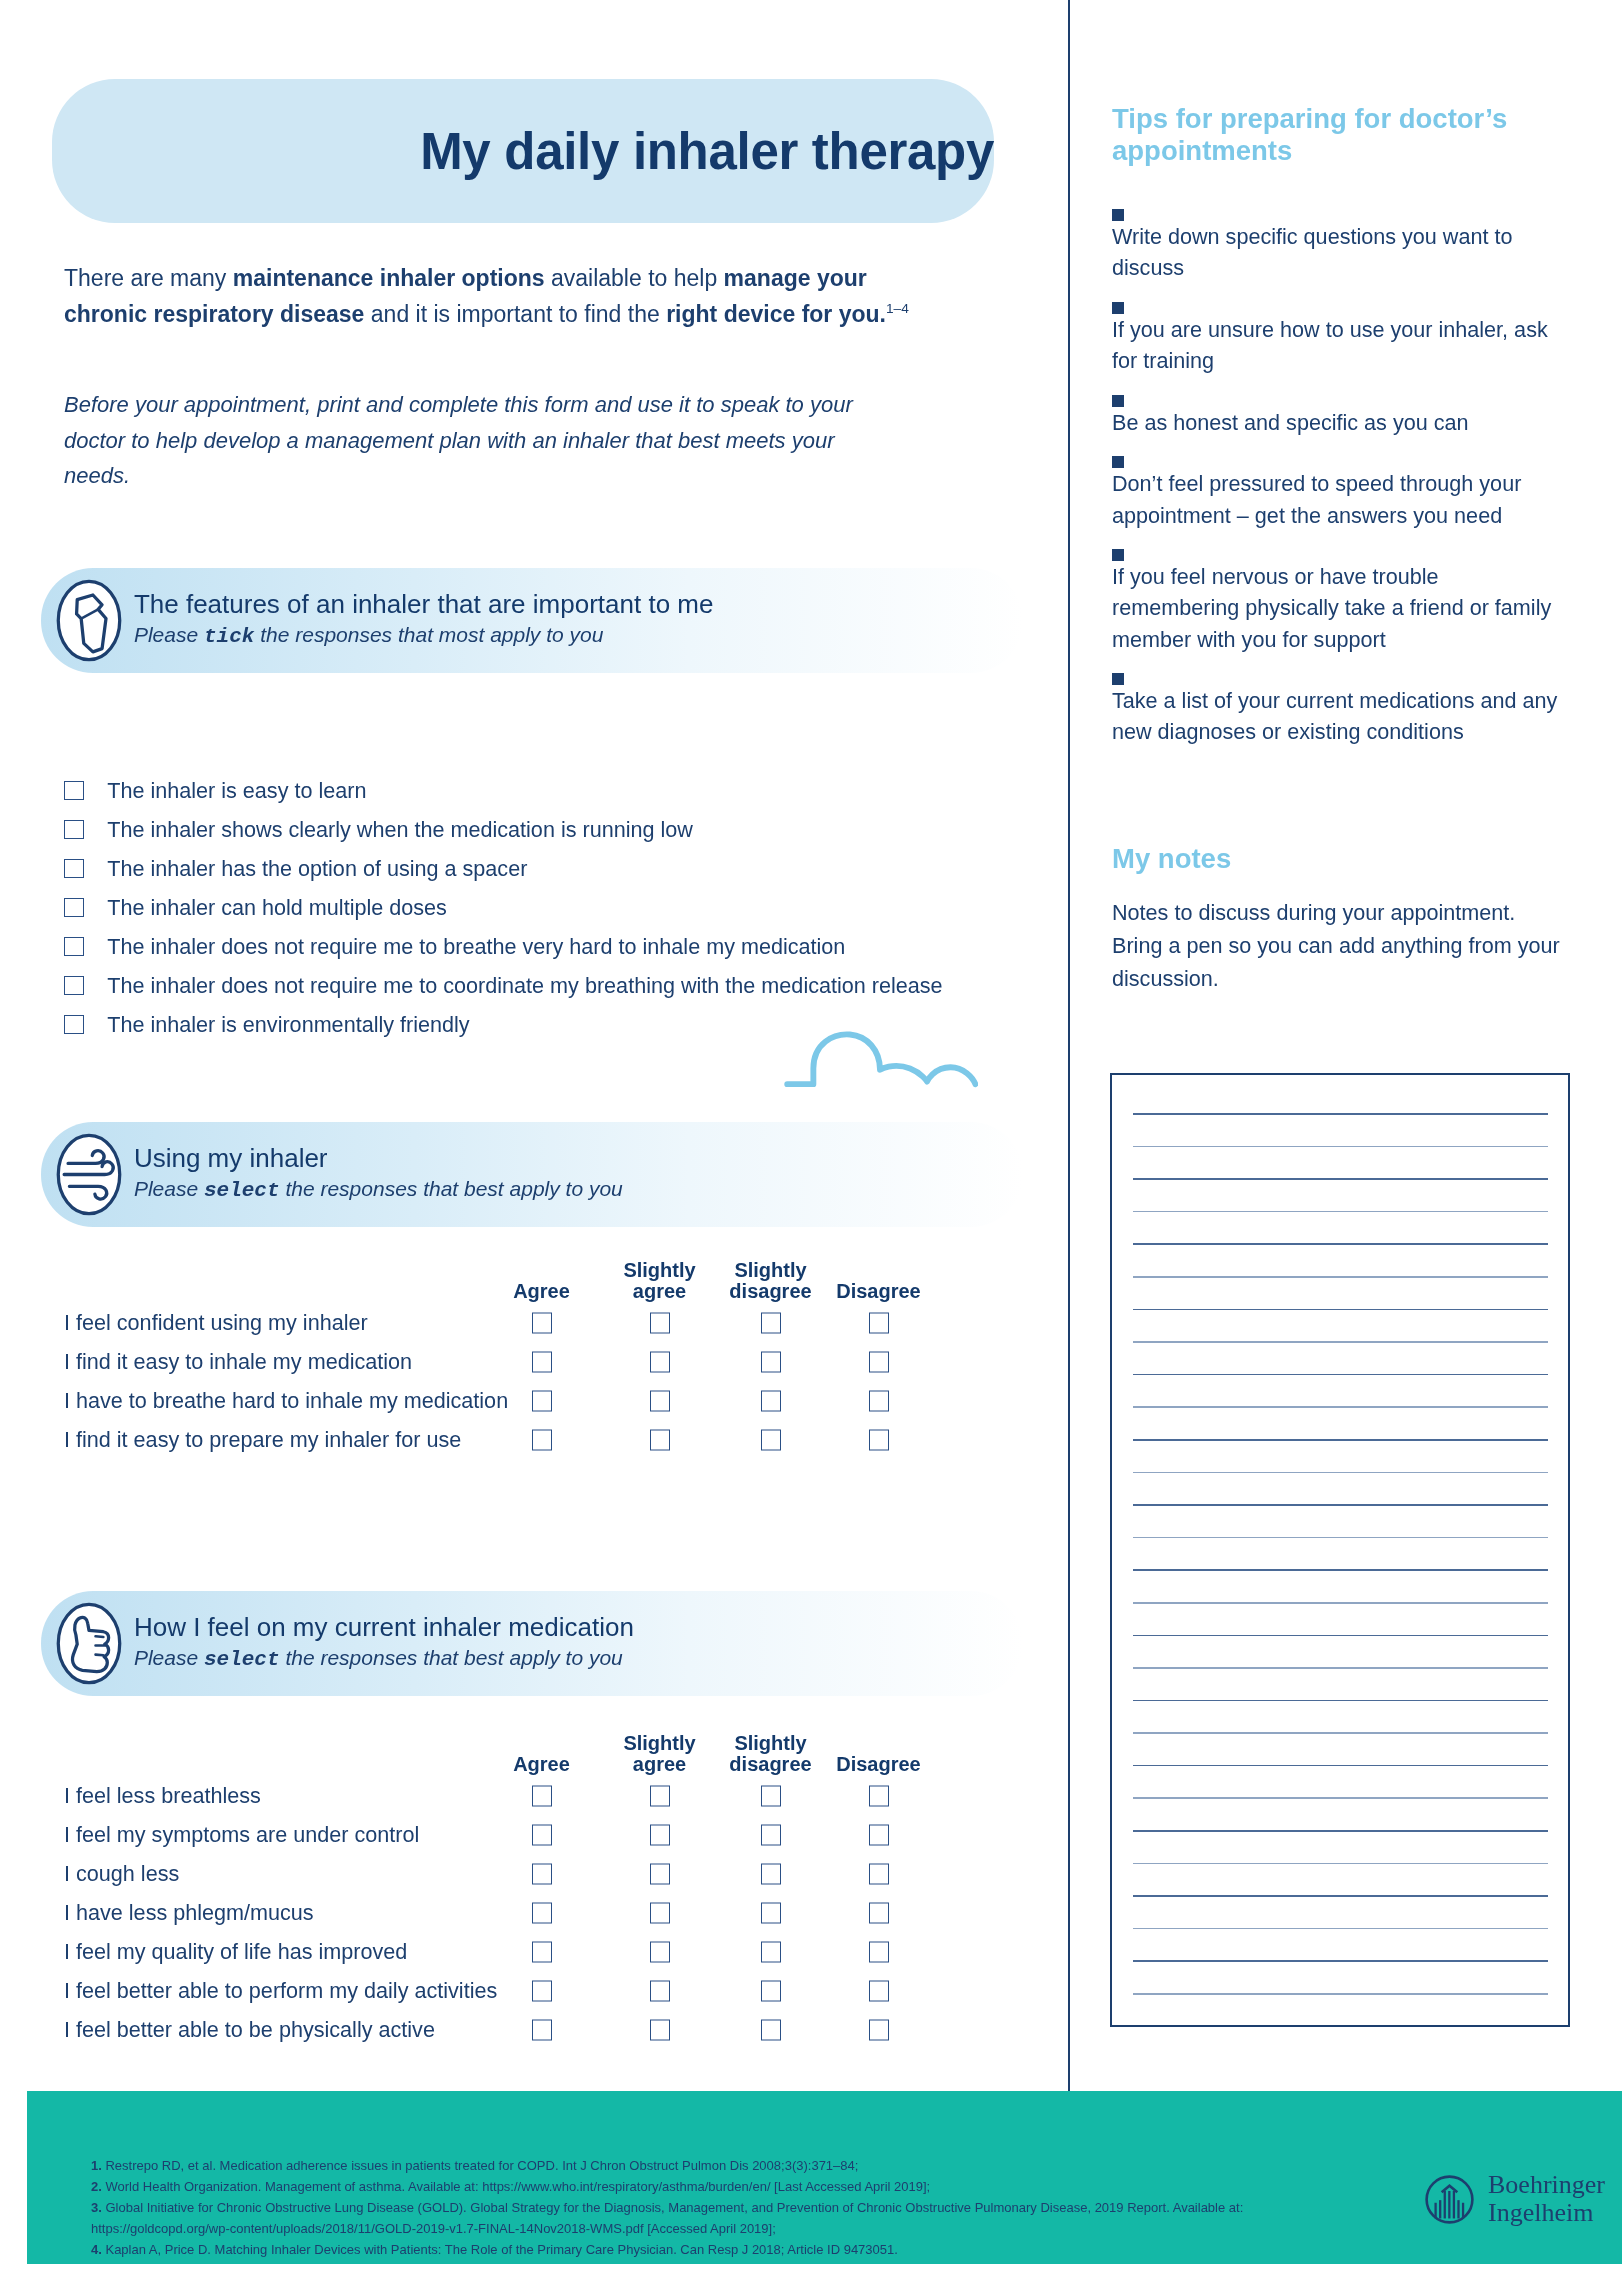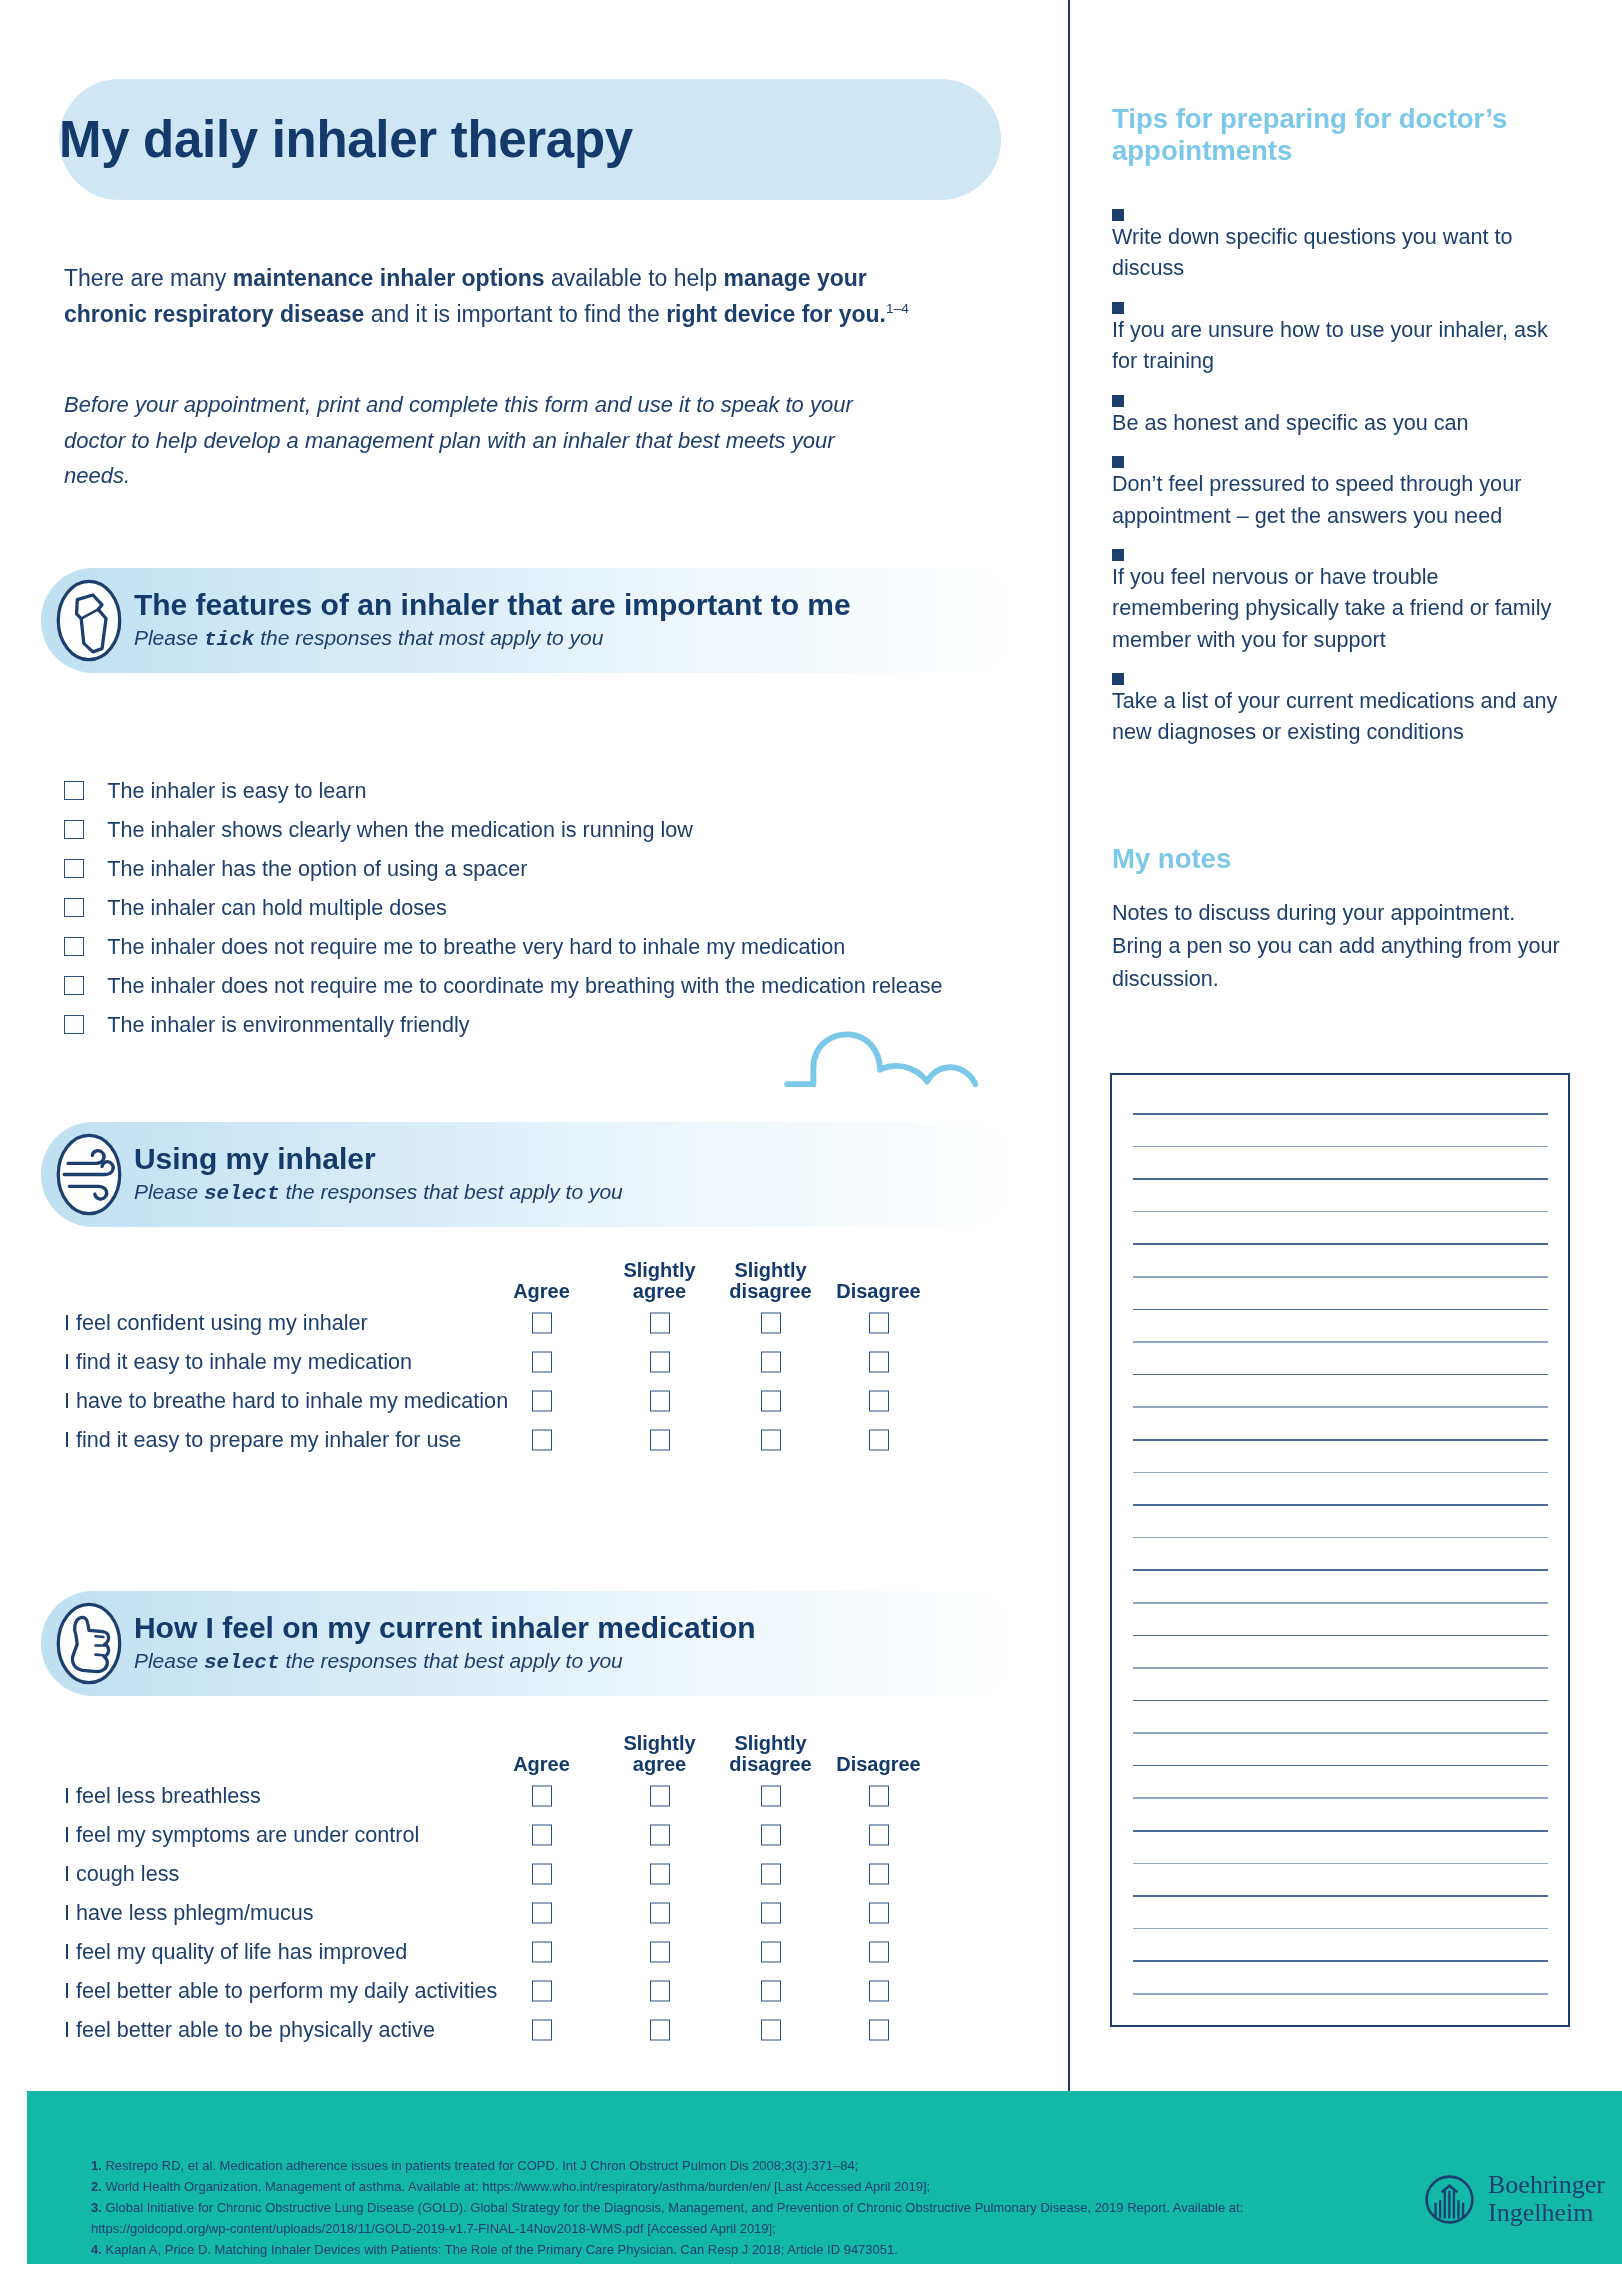--- a/index.html
+++ b/index.html
@@ -15,23 +15,23 @@
   
   .divider {
     position: absolute; left: 1068px; top: 0; width: 2px; height: 2091px;
     background: #1d3f6e;
   }
 
   
   .left { position: absolute; left: 0; top: 0; width: 1068px; height: 2091px; }
 
   .title-pill {
-    position: absolute; left: 59px; top: 79px; width: 942px; height: 121px;
+    position: absolute; left: 52px; top: 79px; width: 942px; height: 144px;
     background: #cfe7f4; border-radius: 63px;
-    display: flex; align-items: center; justify-content: flex-start;
+    display: flex; align-items: center; justify-content: flex-end;
   }
   .title-pill h1 {
     font-size: 51px; font-weight: 700; color: #143a6b;
     letter-spacing: -0.3px; line-height: 1;
   }
 
   .intro {
     position: absolute; left: 64px; top: 260px; width: 870px;
     font-size: 23px; line-height: 1.58; color: #1d3f6e;
   }
@@ -48,21 +48,21 @@
     position: absolute; left: 41px; width: 982px; height: 105px;
     background: linear-gradient(to right, #bfe0f2 0%, #d9edf8 38%, #eef7fc 66%, #ffffff 100%);
     border-radius: 52px;
     display: flex; align-items: center;
   }
   .sec-icon {
     width: 68px; height: 85px; margin-left: 14.4px; flex: 0 0 auto;
     display: flex; align-items: center; justify-content: center;
   }
   .sec-txt { margin-left: 10.5px; }
-  .sec-txt .t1 { font-size: 30px; font-weight: 700; color: #143a6b; line-height: 1.15; }
+  .sec-txt .t1 { font-size: 26px; font-weight: 400; color: #143a6b; line-height: 1.15; }
   .sec-txt .t2 { font-size: 21px; font-style: italic; color: #1d3f6e; line-height: 1.3; margin-top: 1.3px;}
   .sec-txt .t2 b { font-weight: 700; font-style: italic; font-family: Liberation Mono, monospace; }
 
   
   .ticklist { position: absolute; left: 64px; width: 968px; }
   .tick-row { display: flex; align-items: center; height: 39px; }
   .cb {
     width: 19.6px; height: 19.6px; border: 1.6px solid #2a4f85;
     background: #fff; flex: 0 0 auto;
   }

